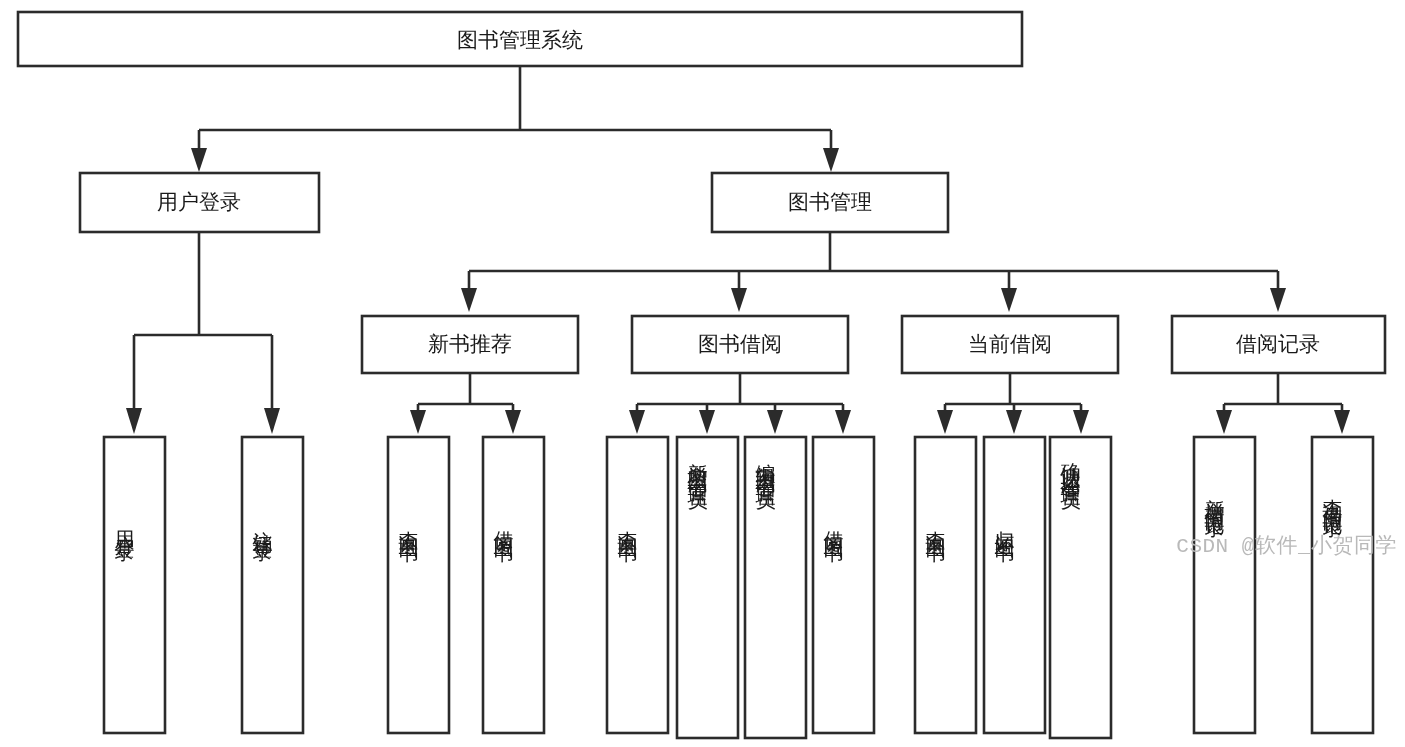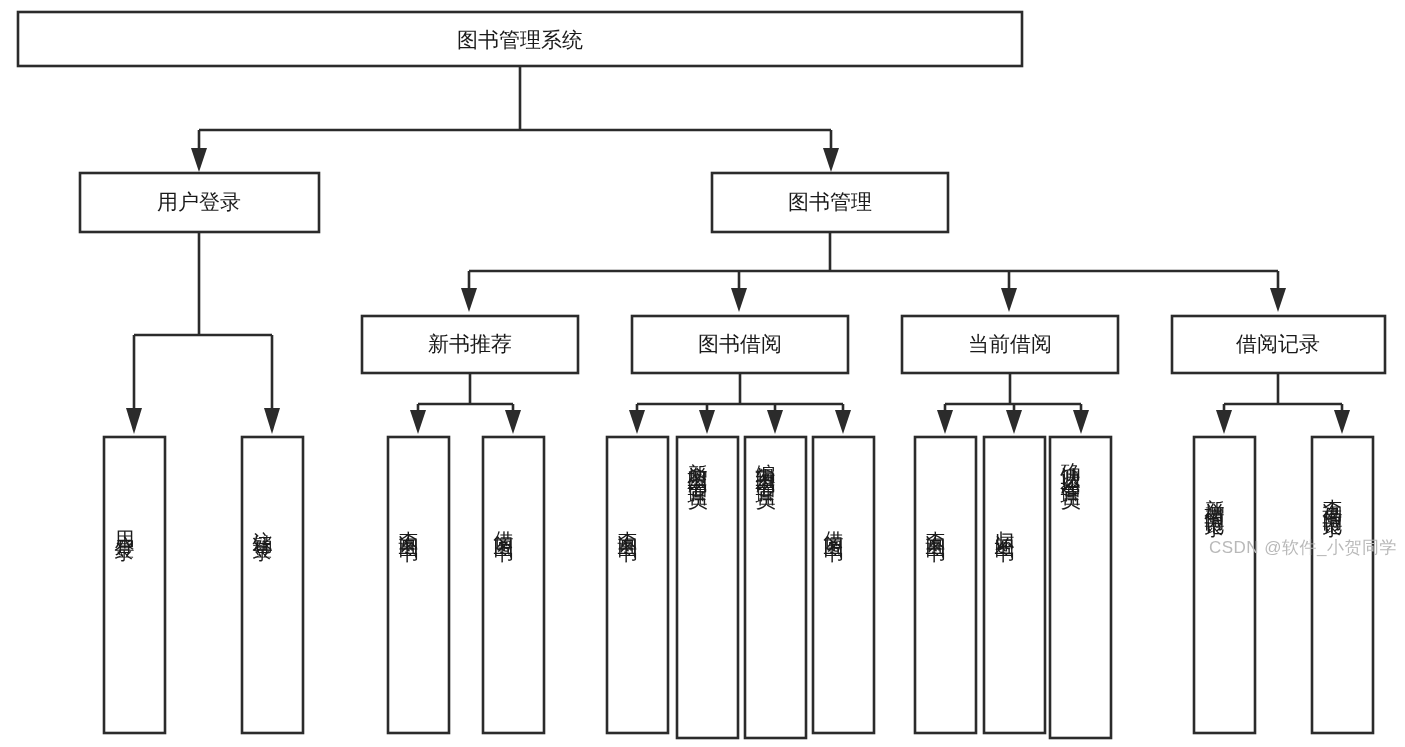--- a/index.html
+++ b/index.html
@@ -58,22 +58,22 @@
     line-height: 1.0;
     color: #1a1a1a;
     letter-spacing: 4px;
     white-space: nowrap;
     pointer-events: none;
   }
   .watermark {
     position: absolute;
     right: 8px;
     bottom: 4px;
-    font-family: Liberation Sans, sans-serif;
-    font-size: 17px;
+    font-family: Liberation Mono, monospace;
+    font-size: 21px;
     color: #b9b9b9;
     white-space: nowrap;
     letter-spacing: 0.5px;
   }
 </style>
 </head>
 <body>
 
 <div id="diagram-root">
 

